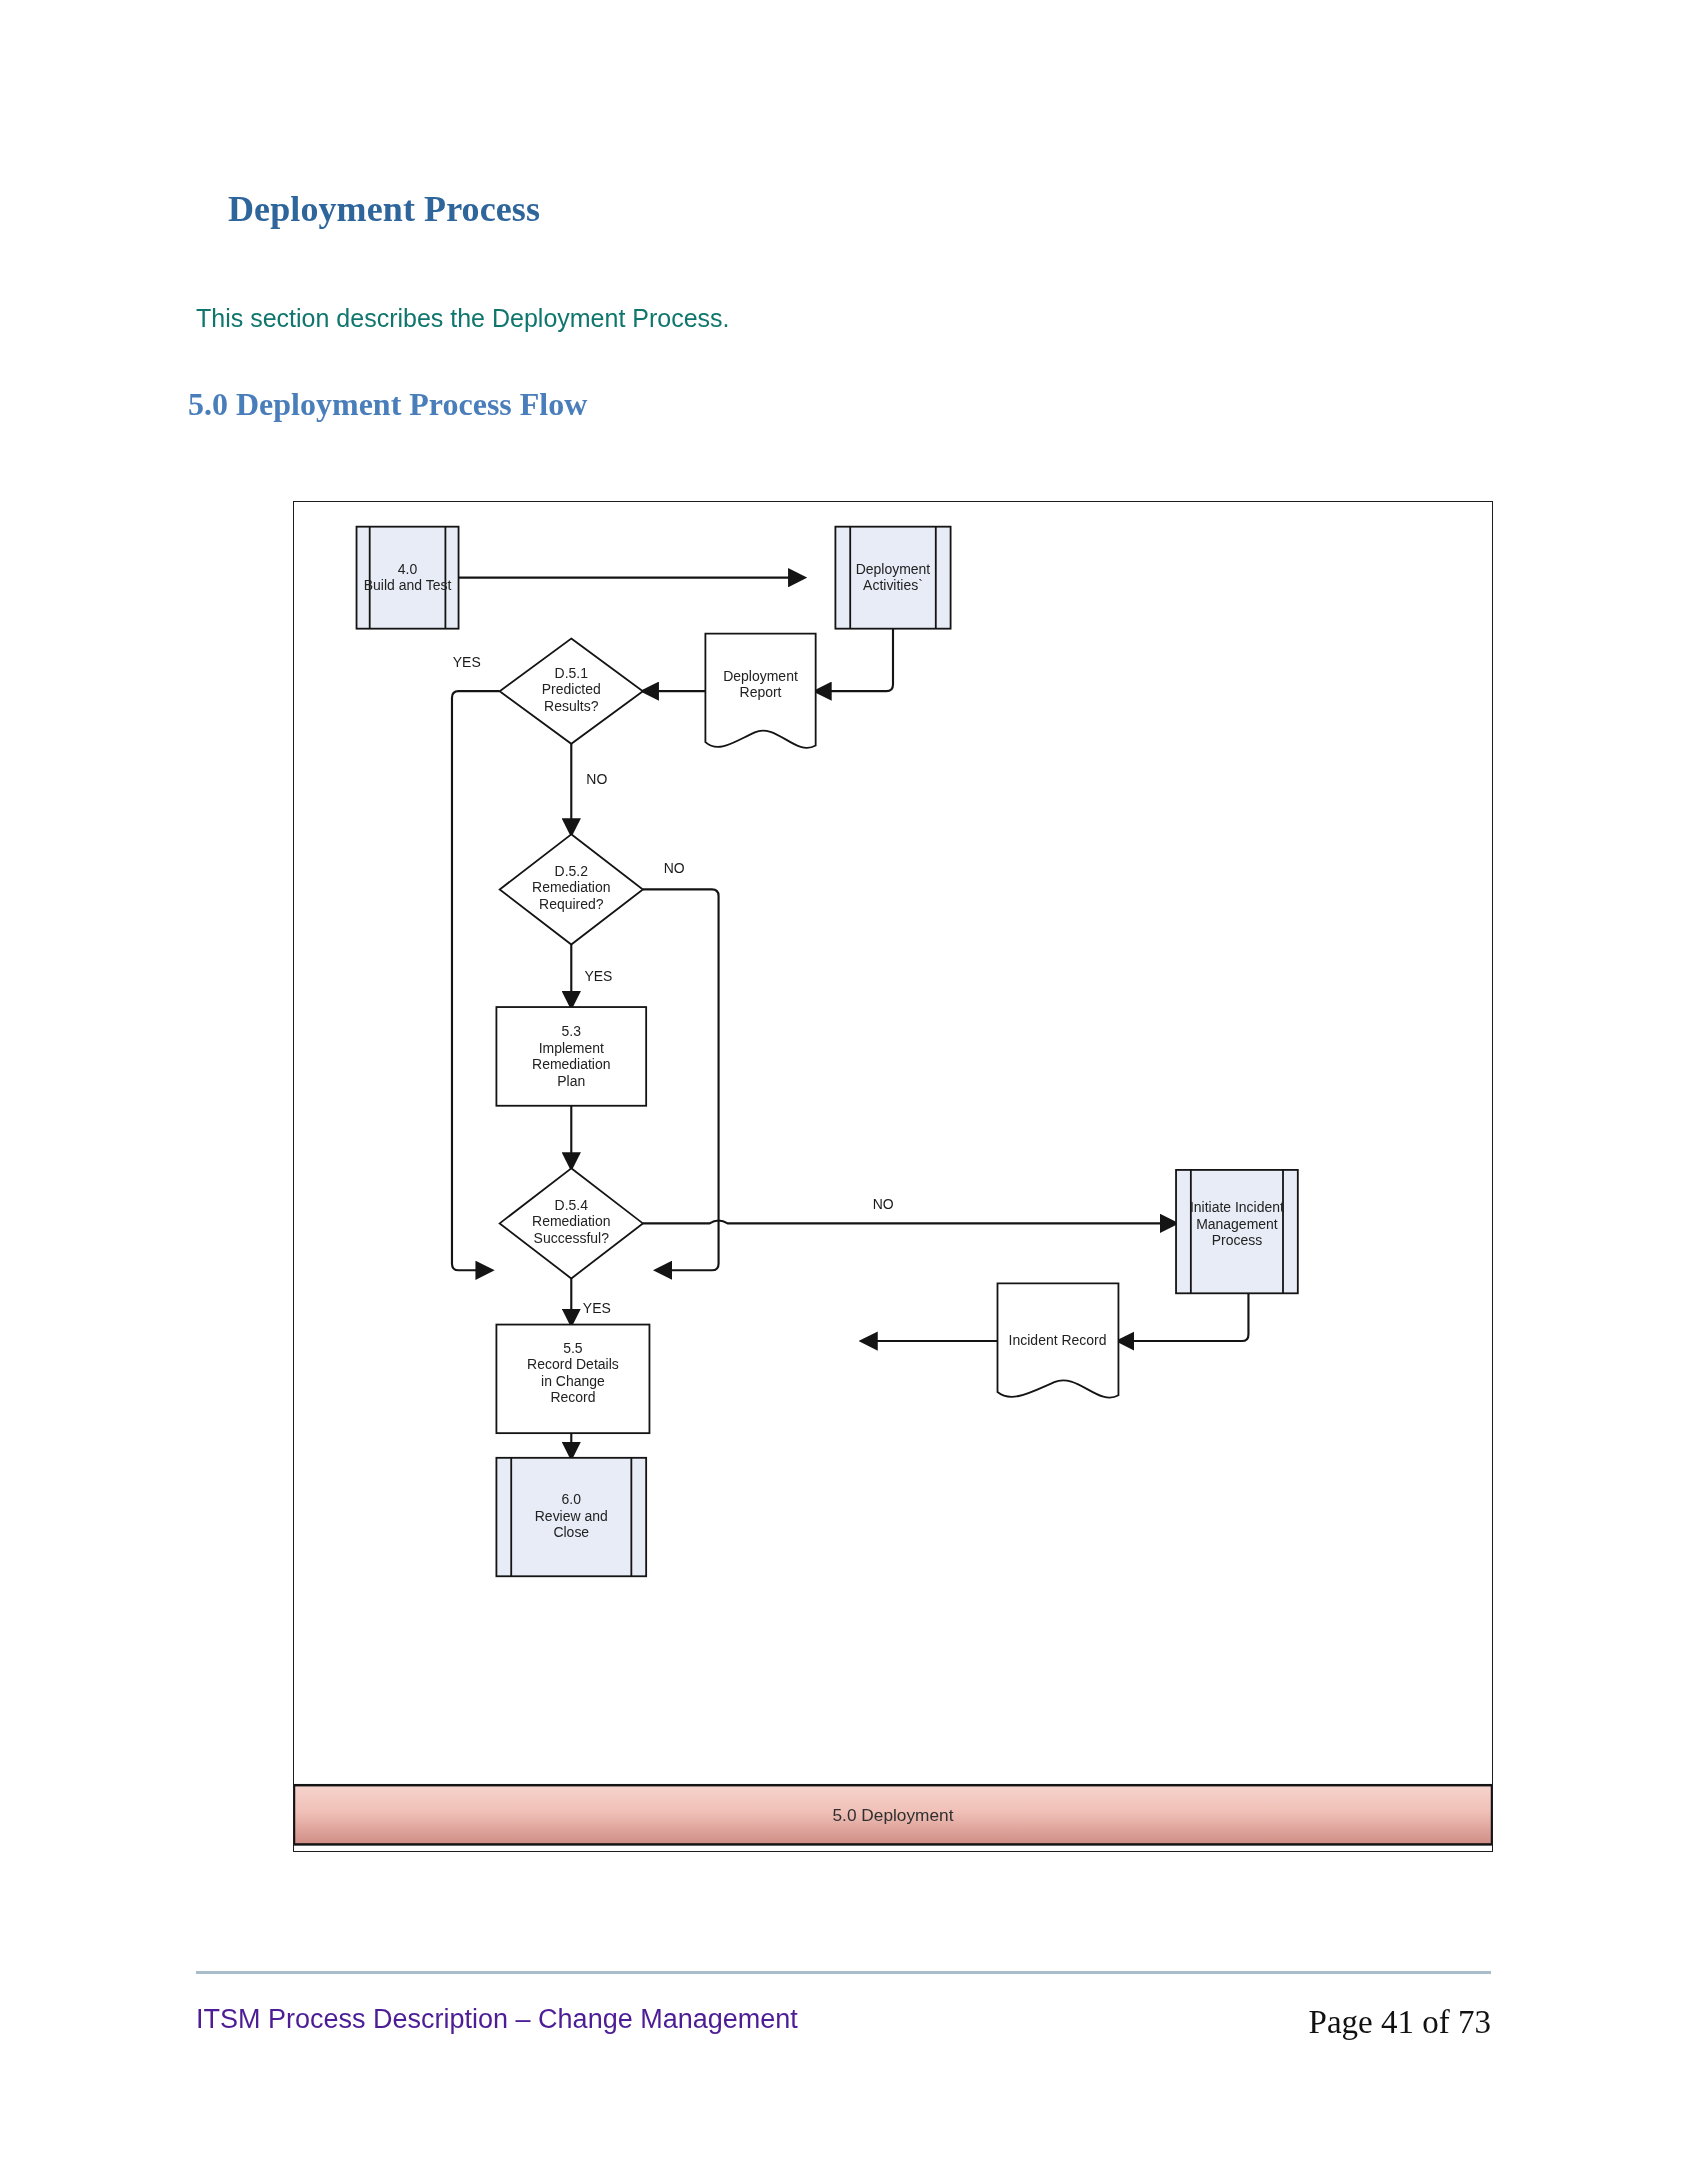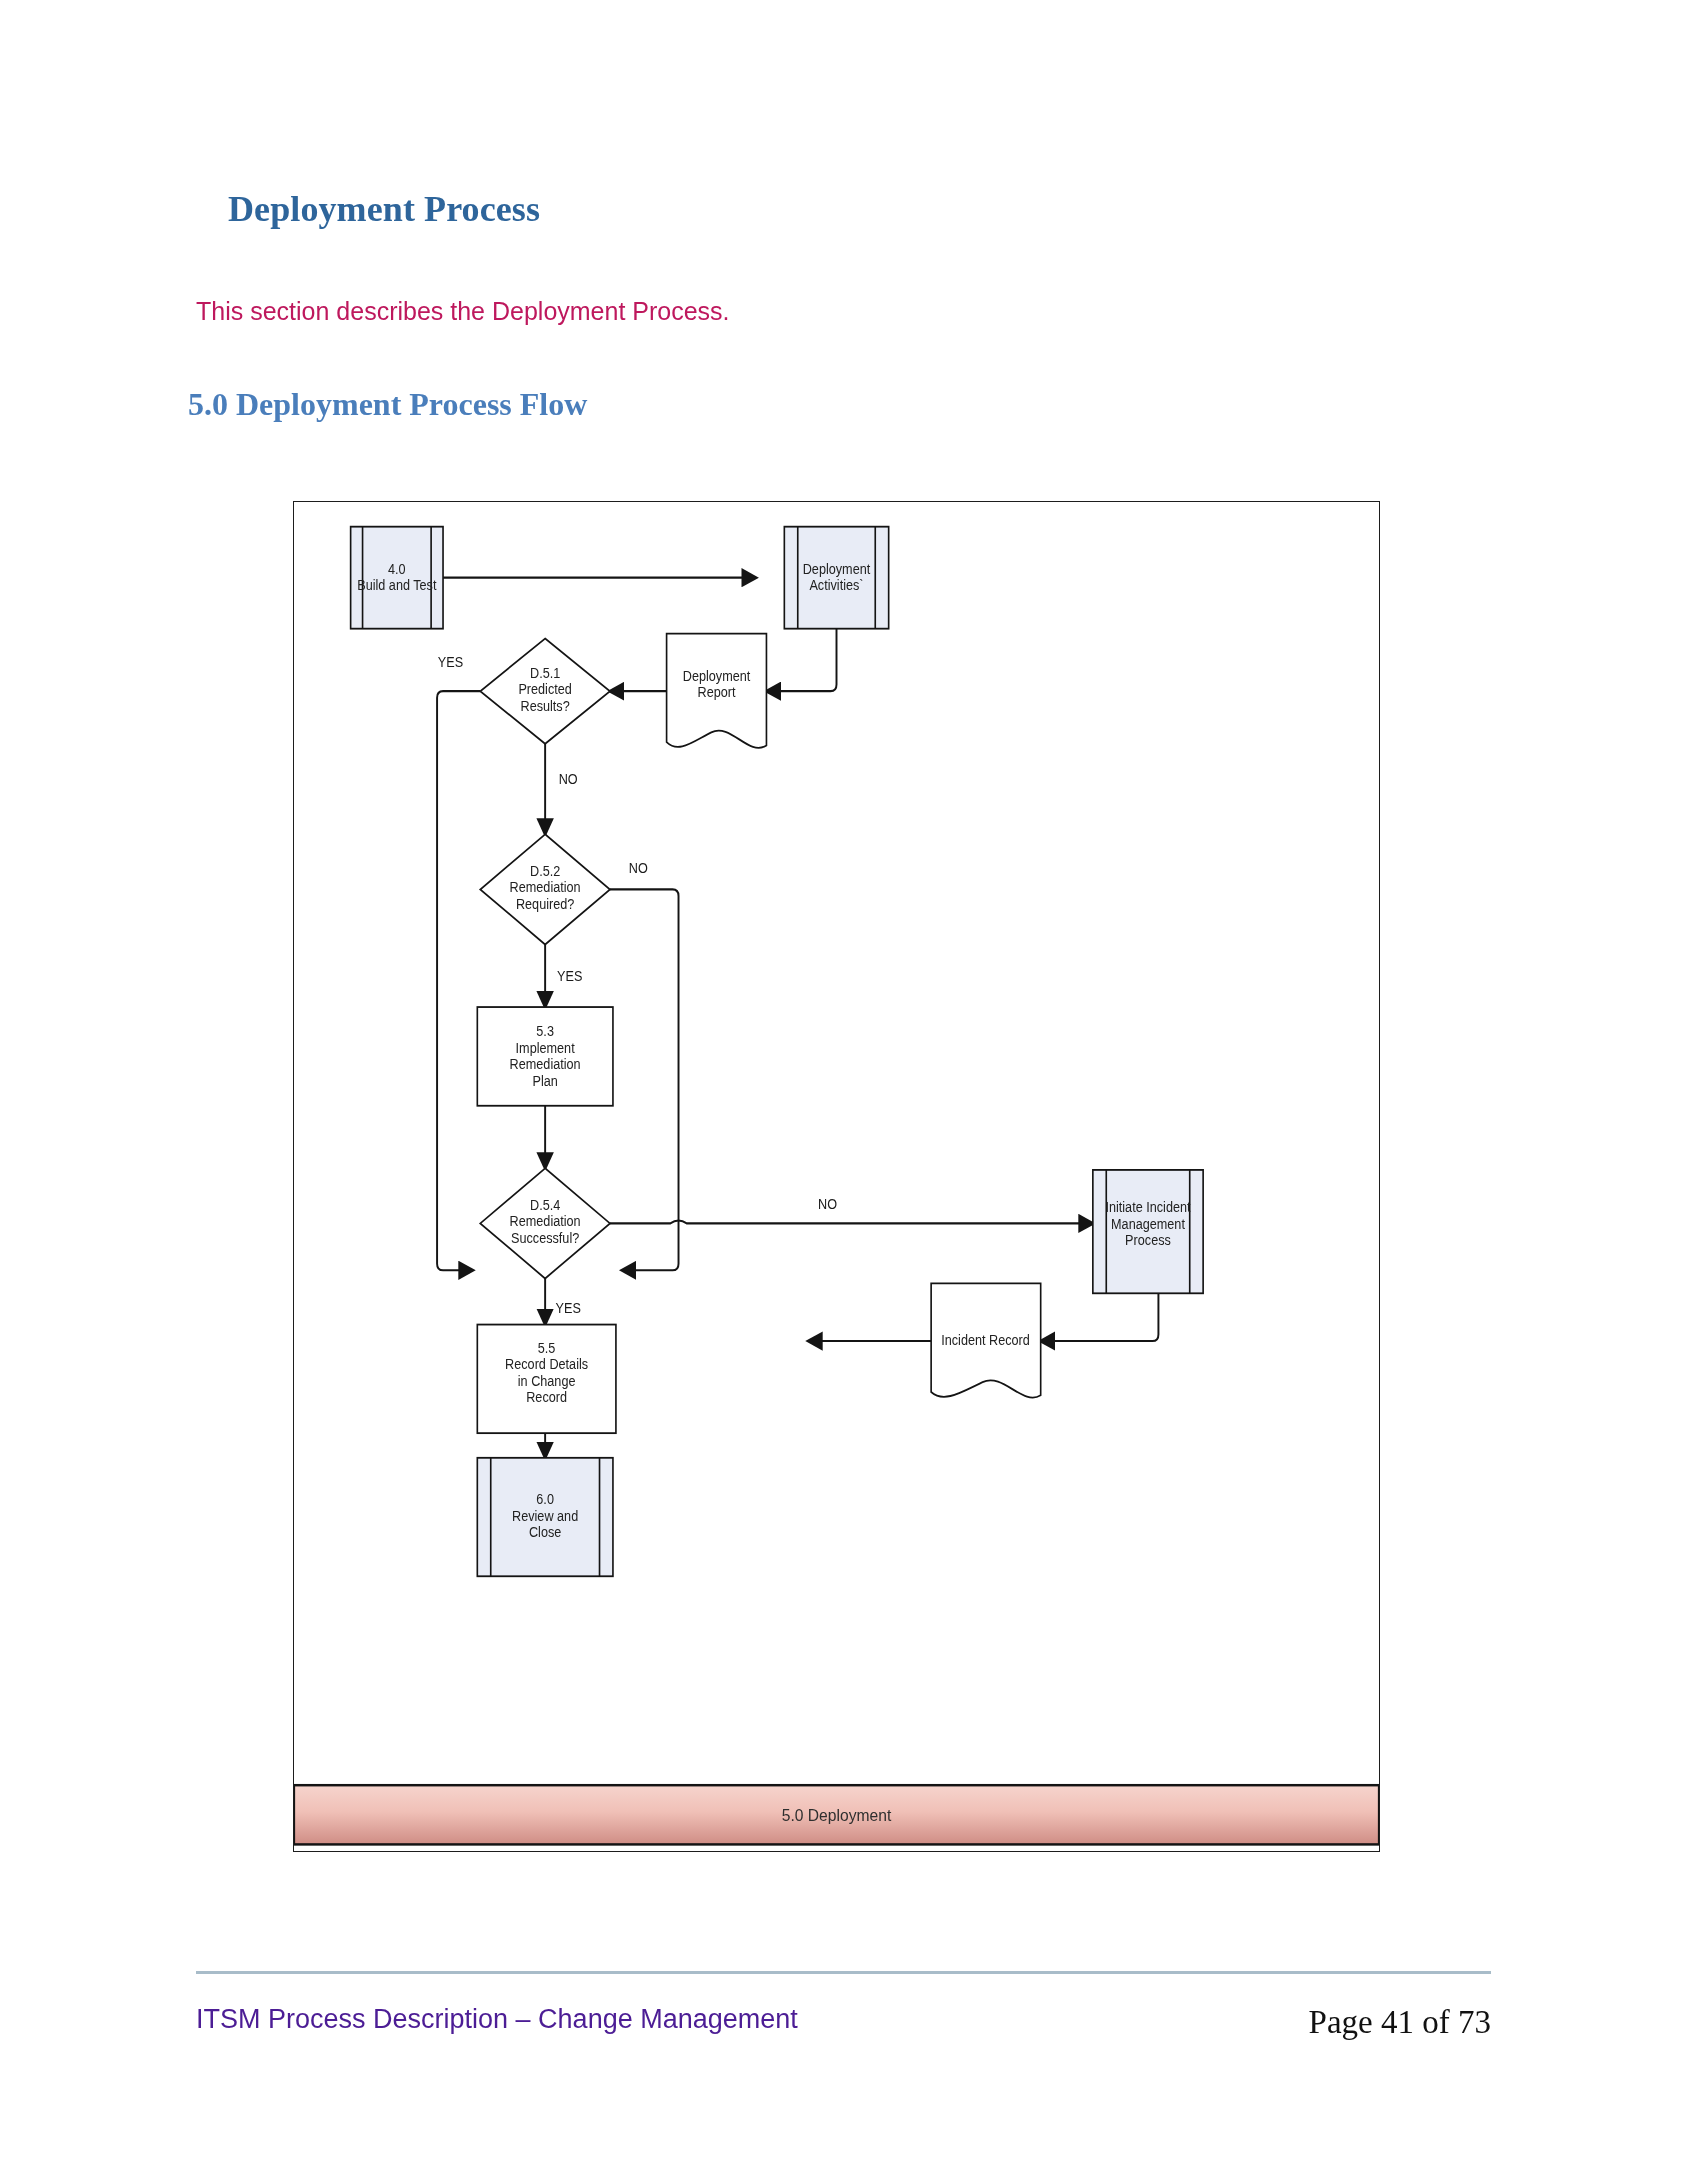--- a/index.html
+++ b/index.html
@@ -24,24 +24,24 @@
     font-weight: bold;
     font-size: 36px;
     color: #2e659b;
     letter-spacing: 0.1px;
     white-space: nowrap;
     margin-left: 32px;
   }
   #intro-paragraph {
     position: absolute;
     left: 196px;
-    top: 297px;
+    top: 304px;
     font-family: "Liberation Sans", sans-serif;
     font-size: 25px;
-    color: #be185d;
+    color: #0f766e;
     white-space: nowrap;
   }
   #section-heading {
     position: absolute;
     left: 188px;
     top: 386px;
     font-family: "Liberation Serif", serif;
     font-weight: bold;
     font-size: 32px;
     color: #4a7ebb;
@@ -74,21 +74,21 @@
     font-size: 33px;
     color: #111111;
     white-space: nowrap;
   }
 
   
   #flowchart-frame {
     position: absolute;
     left: 293px;
     top: 501px;
-    width: 1087px;
+    width: 1200px;
     height: 1351px;
     border: 1.6px solid #1d1d1d;
     background: #ffffff;
     box-sizing: border-box;
   }
   #flowchart-svg {
     position: absolute;
     left: 0;
     top: 0;
     width: 100%;

